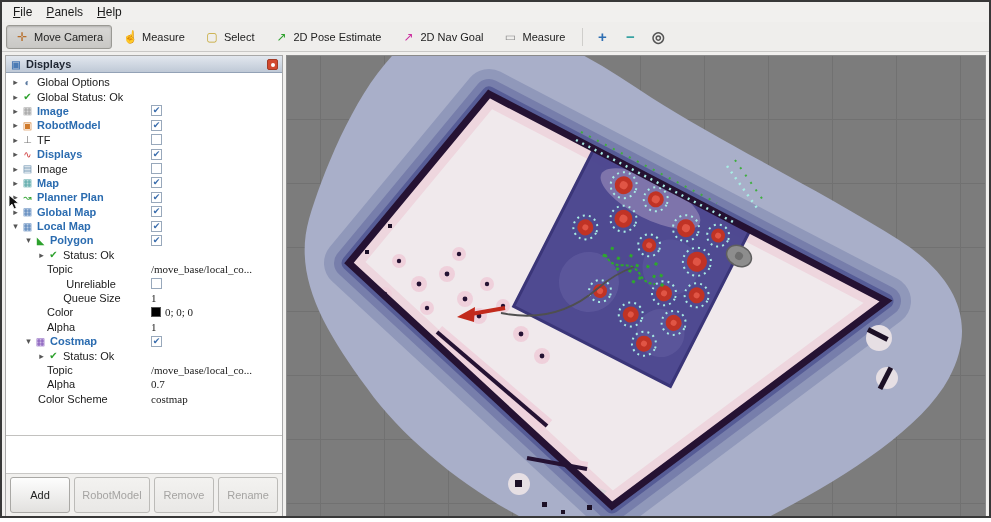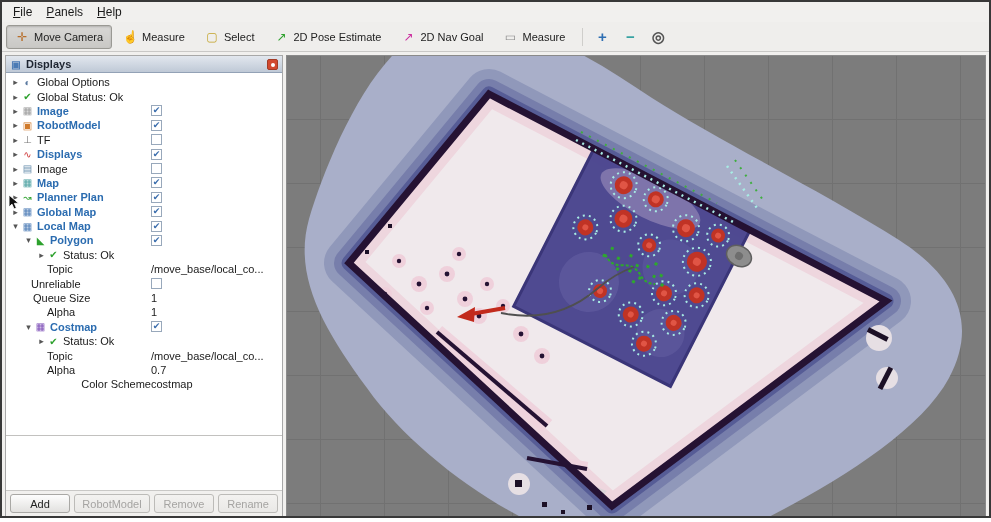--- a/index.html
+++ b/index.html
@@ -36,26 +36,26 @@
   .tree { flex:none; height:362px; overflow:hidden; font-size:11px; background:#fff; padding-top:2px; }
   .tree-row { display:flex; height:14.4px; align-items:center; }
   .row-name { display:flex; align-items:center; flex:0 0 145px; overflow:hidden; white-space:nowrap; }
   .row-value { flex:1; display:flex; align-items:center; gap:4px; overflow:hidden; white-space:nowrap; }
   .expander { width:11px; flex:none; font-size:9px; color:#555; text-align:center; }
   .tree-icon { width:13px; flex:none; font-size:10px; margin-right:3px; }
   .row-label { color:#1a1a1a; }
   .row-label.blue { color:#2b6cb0; font-weight:bold; }
   .checkbox { width:11px; height:11px; flex:none; border:1px solid #98a8bb; background:#fff; font-size:9px; line-height:9px; color:#3d6fae; text-align:center; }
   .swatch { width:10px; height:10px; flex:none; border:1px solid #555; }
-  .value-text { color:#1a1a1a; }
+  .value-text { color:#1a1a1a;font-family:Liberation Serif, serif; }
 
   .tree-split { height:1px; background:#c2c1bf; }
   .tree-filler { flex:1; background:#fff; }
   .panel-buttons { flex:none; display:flex; gap:4px; padding:3px 4px; background:#f1f0ee; border-top:1px solid #c9c8c6; }
-  .panel-btn { min-width:60px; height:19px; display:flex; align-items:center; justify-content:center; font-size:11px; background:linear-gradient(#fdfdfd,#e2e1df); border:1px solid #a9a8a5; border-radius:3px; color:#222; padding:0 8px; }
+  .panel-btn { min-width:60px; height:19px; display:flex; align-items:center; justify-content:center; font-size:11px; background:linear-gradient(#fdfdfd,#e2e1df); border:1px solid #a9a8a5; border-radius:3px; color:#222; padding:17px 8px; }
   .panel-btn.disabled { color:#a5a4a2; background:linear-gradient(#f3f2f0,#e9e8e6); border-color:#bcbbb8; }
 
   
   .viewport { flex:1; position:relative; border:1px solid #8a8a8a; overflow:hidden;
     background-color:#7c7c7c;
     background-image:linear-gradient(#717171 1px, transparent 1px), linear-gradient(90deg,#717171 1px, transparent 1px);
     background-size:64px 64px; background-position:33px 63px; }
   .viewport svg { position:absolute; left:0; top:0; }
 
   .mouse-cursor { position:absolute; left:6px; top:192px; z-index:10; pointer-events:none; }
@@ -248,35 +248,45 @@
           <div class="tree-row">
             <div class="row-name" style="padding-left: 30px;">
               <span class="expander"></span>
               <span class="row-label">Topic</span>
             </div>
             <div class="row-value">
               <span class="value-text">/move_base/local_co...</span>
             </div>
           </div>
           <div class="tree-row">
-            <div class="row-name" style="padding-left: 14px;">
+            <div class="row-name" style="padding-left: 14px; justify-content: center;">
               <span class="expander"></span>
               <span class="row-label">Unreliable</span>
             </div>
             <div class="row-value">
               <span class="checkbox"></span>
             </div>
           </div>
           <div class="tree-row">
-            <div class="row-name" style="padding-left: 16px;">
+            <div class="row-name" style="padding-left: 16px; justify-content: center;">
               <span class="expander"></span>
               <span class="row-label">Queue Size</span>
             </div>
             <div class="row-value">
               <span class="value-text">1</span>
+            </div>
+          </div>
+          <div class="tree-row">
+            <div class="row-name" style="padding-left: 30px;">
+              <span class="expander"></span>
+              <span class="row-label">Color</span>
+            </div>
+            <div class="row-value">
+              <span class="swatch" style="background: rgb(0, 0, 0);"></span>
+              <span class="value-text">0; 0; 0</span>
             </div>
           </div>
           <div class="tree-row">
             <div class="row-name" style="padding-left: 30px;">
               <span class="expander"></span>
               <span class="row-label">Alpha</span>
             </div>
             <div class="row-value">
               <span class="value-text">1</span>
             </div>
@@ -311,21 +321,21 @@
           <div class="tree-row">
             <div class="row-name" style="padding-left: 30px;">
               <span class="expander"></span>
               <span class="row-label">Alpha</span>
             </div>
             <div class="row-value">
               <span class="value-text">0.7</span>
             </div>
           </div>
           <div class="tree-row">
-            <div class="row-name" style="padding-left: 30px; justify-content: flex-end;">
+            <div class="row-name" style="padding-left: 21px;">
               <span class="expander"></span>
               <span class="row-label">Color Scheme</span>
             </div>
             <div class="row-value">
               <span class="value-text">costmap</span>
             </div>
           </div>
         </div>
       <div class="tree-split"></div>
       <div class="tree-filler"></div>

